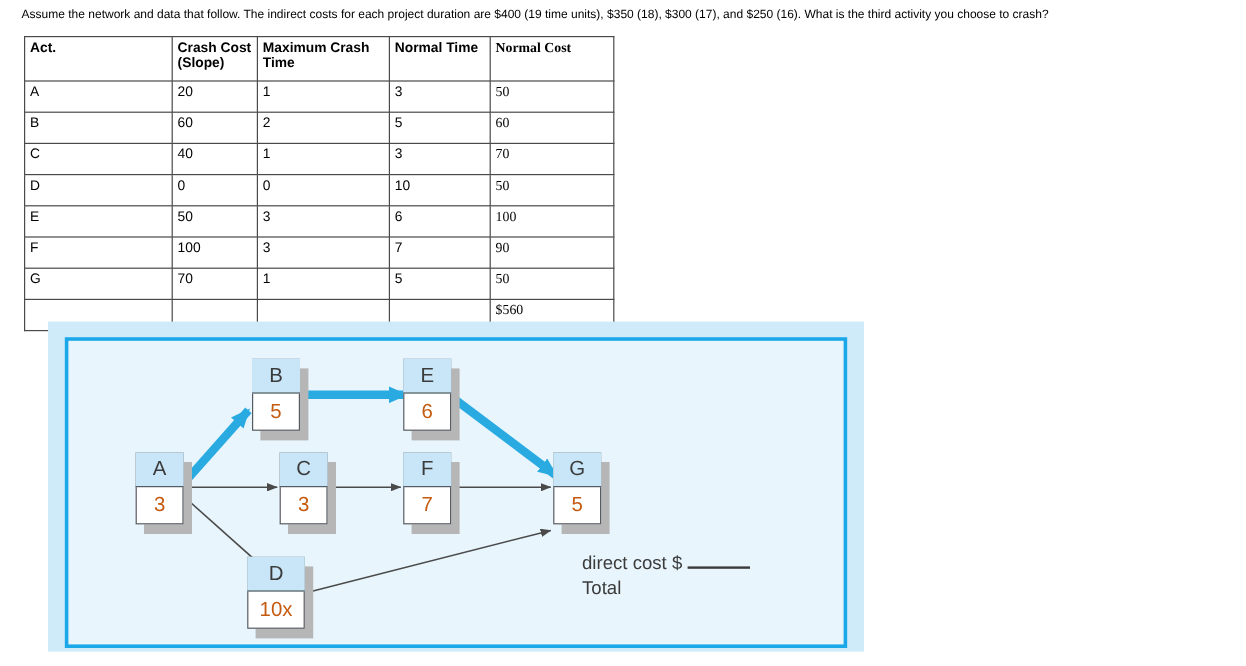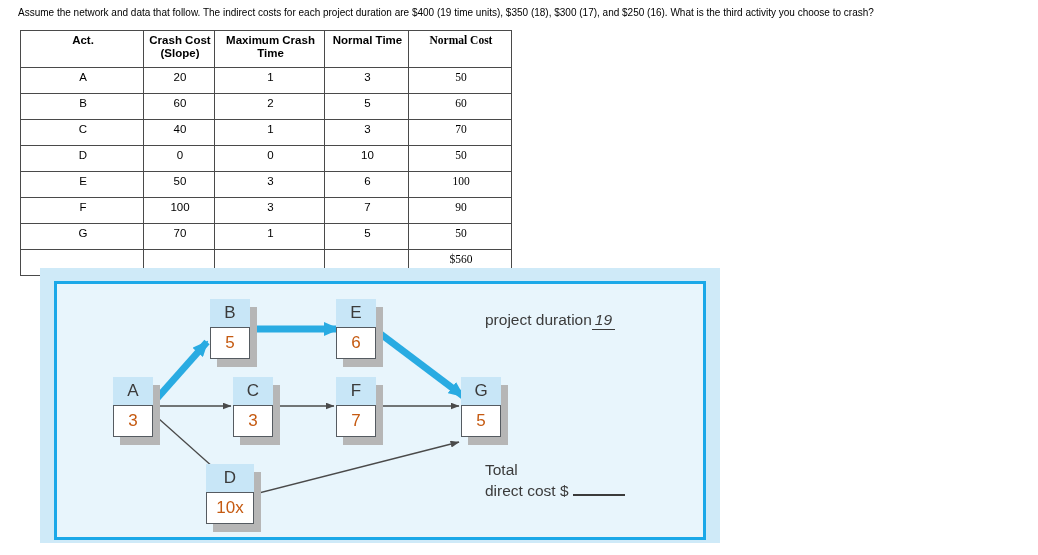--- a/index.html
+++ b/index.html
@@ -35,21 +35,21 @@
     border-collapse: collapse;
     table-layout: fixed;
     width: 456px;
     background: #fff;
   }
   #crash-table td, #crash-table th {
     border: 1px solid #4a4a4a;
     font-size: 11.5px;
     line-height: 13px;
     color: #000;
-    text-align: center;
+    text-align: left;
     vertical-align: top;
     padding: 3px 2px 3px 4px;
     font-weight: normal;
   }
   #crash-table thead th {
     font-weight: bold;
     height: 30px;
   }
   #crash-table tbody td { height: 19px; }
   .col-act  { width: 116px; }
@@ -328,28 +328,25 @@
       </div>
 
       <div class="node" id="node-g">
         <div class="shadow"></div>
         <div class="body"></div>
         <div class="letter">G</div>
         <div class="dur">5</div>
       </div>
 
       <div class="annot" id="annot-duration">
-        <div>
-          <span>project duration</span><span class="fill-val">19</span>
-        </div>
       </div>
 
       <div class="annot" id="annot-cost">
-        <div>Total</div>
         <div>
           <span>direct cost</span>
           <span>$</span><span class="fill-blank"></span>
         </div>
+        <div>Total</div>
       </div>
 
     </div>
   </div>
 </div>
 
 </body></html>

